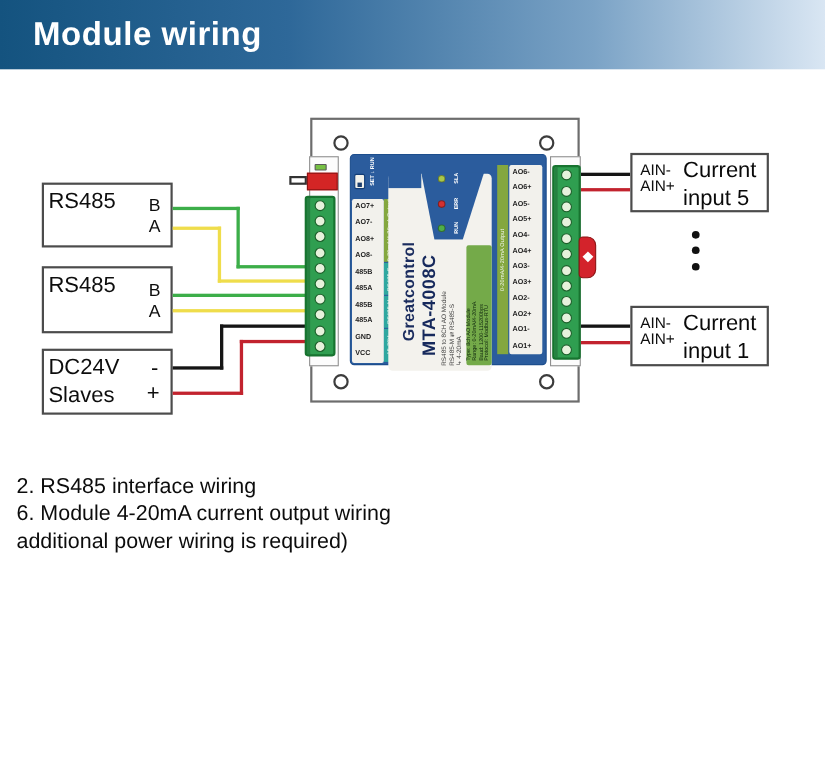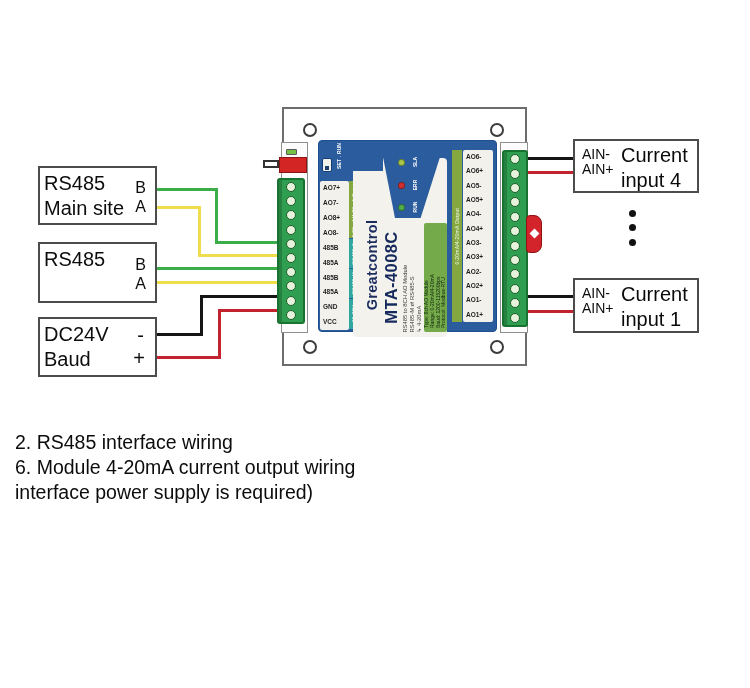--- a/index.html
+++ b/index.html
@@ -103,42 +103,44 @@
   .edots .edot:nth-child(1){top:210px} .edots .edot:nth-child(2){top:224px} .edots .edot:nth-child(3){top:239px}
   
   .notes { position:absolute; left:15px; top:430px; width:726px; font-size:19.5px; line-height:24.8px; color:#0c0c0c; }
   .note-line.indent { padding-left:30px; }
 </style>
 </head>
 <body>
 
 <div class="page">
 
+  <div class="hdr">
+    <span>Module wiring</span>
+  </div>
 
   <div>
 
     <div class="obox lbox1">
       <div class="t">
         <div>RS485</div>
-        <div>Main site</div>
       </div>
       <span class="pin pinT">B</span>
       <span class="pin pinB">A</span>
     </div>
     <div class="obox lbox2">
       <div class="t">
         <div>RS485</div>
       </div>
       <span class="pin pinT">B</span>
       <span class="pin pinB">A</span>
     </div>
     <div class="obox lbox3">
       <div class="t">
         <div>DC24V</div>
-        <div>Baud</div>
+        <div>Slaves</div>
       </div>
       <span class="pin pinT">-</span>
       <span class="pin pinB">+</span>
     </div>
 
     <div class="wire wg g1a"></div>
     <div class="wire wg g1b"></div>
     <div class="wire wg g1c"></div>
     <div class="wire wy y1a"></div>
     <div class="wire wy y1b"></div>
@@ -271,21 +273,21 @@
         <div class="pinlbl">AO1+</div>
       </div>
 
     <div class="rbox rbox6">
       <div class="pins">
         <div>AIN-</div>
         <div>AIN+</div>
       </div>
       <div class="txt">
         <div>Current</div>
-        <div>input 4</div>
+        <div>input 5</div>
       </div>
     </div>
     <div class="edots">
         <div class="edot"></div>
         <div class="edot"></div>
         <div class="edot"></div>
       </div>
     <div class="rbox rbox1">
       <div class="pins">
         <div>AIN-</div>
@@ -294,16 +296,16 @@
       <div class="txt">
         <div>Current</div>
         <div>input 1</div>
       </div>
     </div>
   </div>
 
   <div class="notes">
       <div class="note-line">2. RS485 interface wiring</div>
       <div class="note-line">6. Module 4-20mA current output wiring</div>
-      <div class="note-line">interface power supply is required)</div>
+      <div class="note-line">additional power wiring is required)</div>
     </div>
 
 </div>
 
 </body></html>

